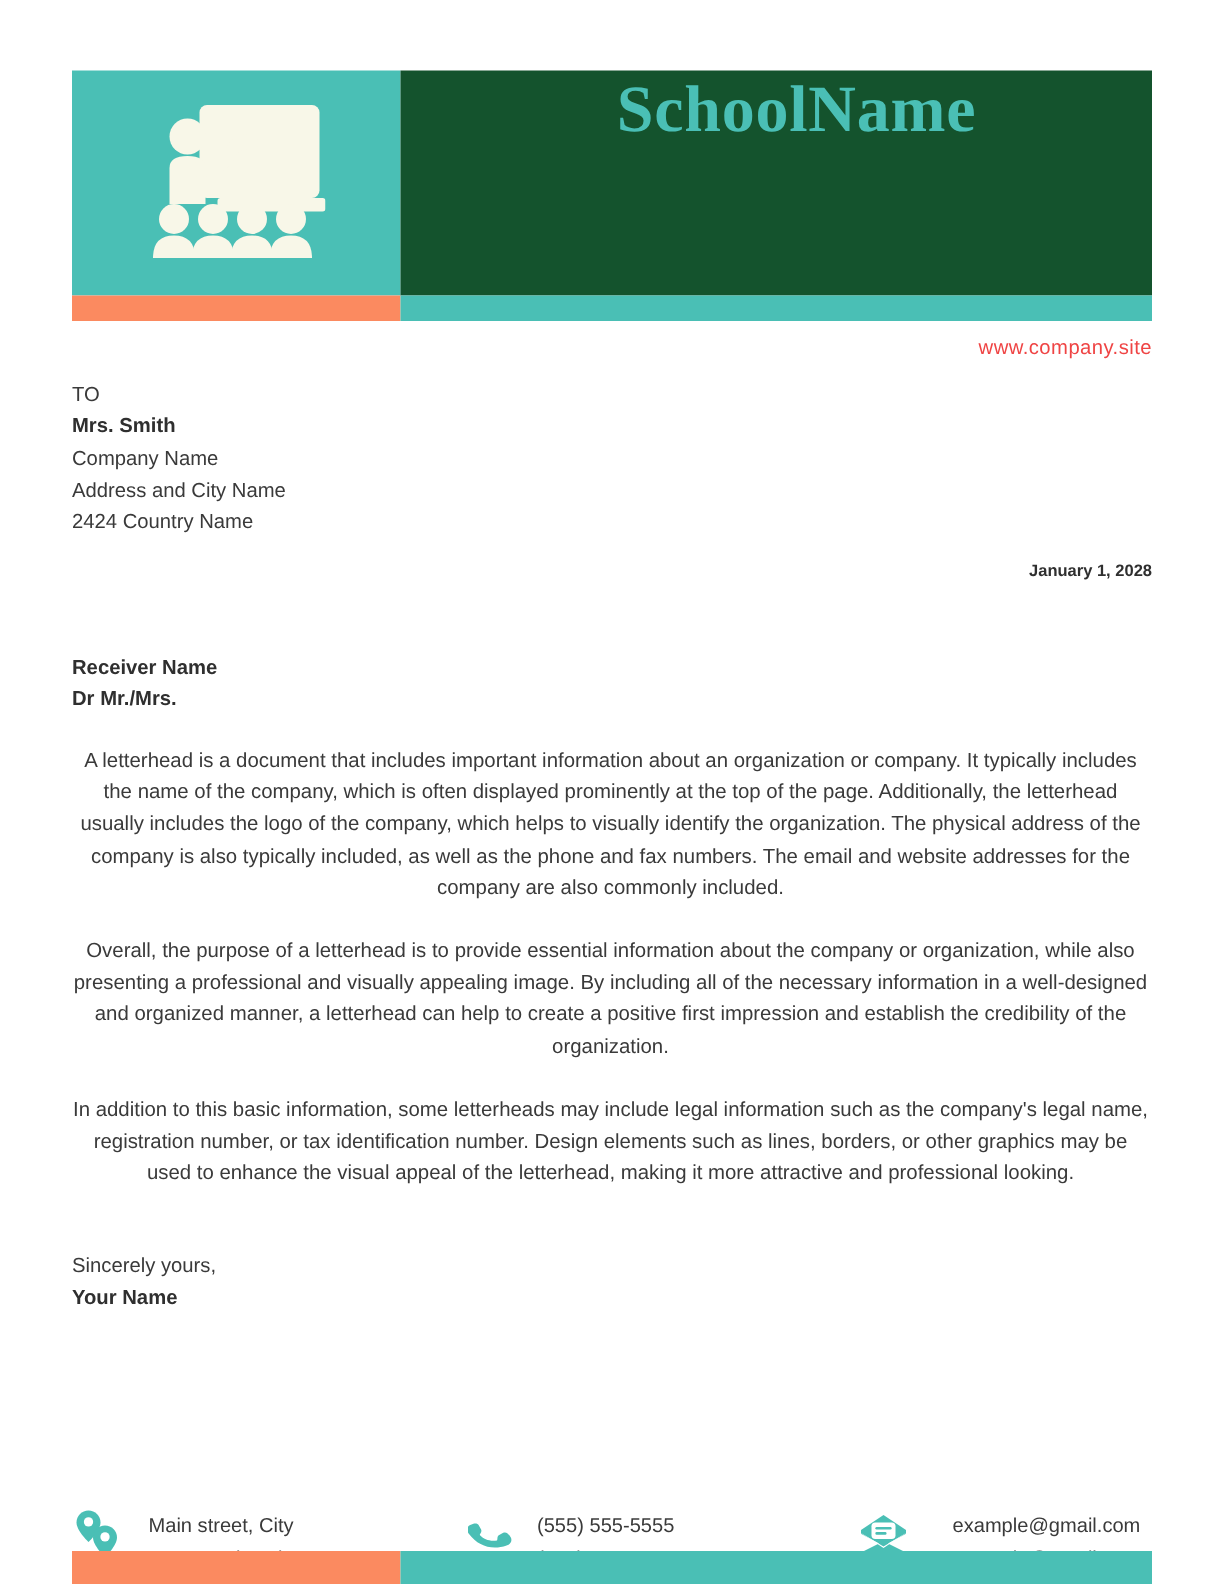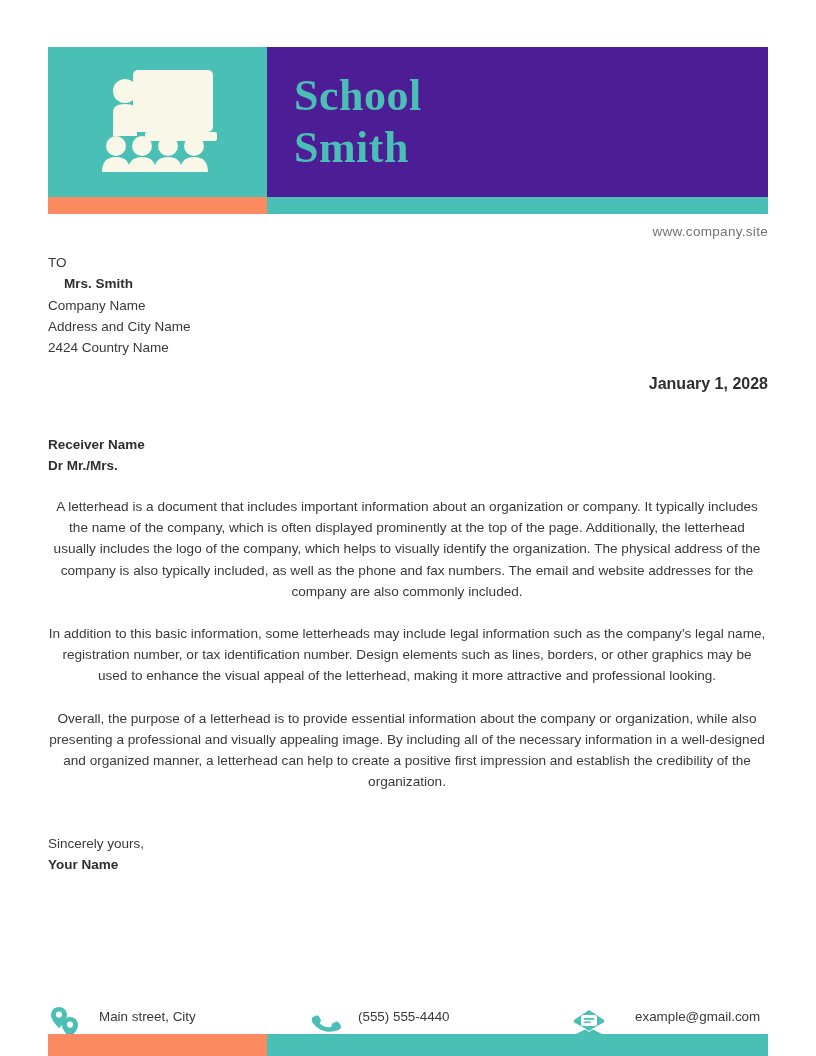--- a/index.html
+++ b/index.html
@@ -38,23 +38,23 @@
     height: 150px;
     background: #4abfb5;
     display: flex;
     align-items: center;
     justify-content: center;
     flex: none;
   }
   .header-name-block {
     flex: 1;
     height: 150px;
-    background: #4c1d95;
-    display: flex;
-    flex-direction: column;
+    background: #14532d;
+    display: flex;
+    flex-direction: row;
     justify-content: center;
     padding-left: 27px;
     box-sizing: border-box;
   }
   .school-name {
     font-family: "Liberation Serif", serif;
     font-weight: bold;
     font-size: 44px;
     line-height: 52px;
     color: #4abfb5;
@@ -82,44 +82,44 @@
   }
 
   
   .website {
     position: absolute;
     left: 48px;
     top: 224px;
     width: 720px;
     text-align: right;
     font-size: 13.5px;
-    color: #737373;
+    color: #ef4444;
     letter-spacing: 0.3px;
   }
 
   
   .recipient {
     position: absolute;
     left: 48px;
     top: 252px;
     width: 420px;
     font-size: 13.5px;
     line-height: 21.3px;
     color: #3a3a3a;
   }
-  .recipient .bold { font-weight: bold; color: #2f2f2f; margin-left: 16px; }
+  .recipient .bold { font-weight: bold; color: #2f2f2f; }
 
   
   .letter-date {
     position: absolute;
     left: 48px;
     top: 375px;
     width: 720px;
     text-align: right;
-    font-size: 16px;
+    font-size: 11px;
     font-weight: bold;
     color: #2f2f2f;
   }
 
   
   .salutation {
     position: absolute;
     left: 48px;
     top: 434px;
     width: 500px;
@@ -217,21 +217,21 @@
           <path d="M29 104 Q29 89 43 89 Q57 89 57 104 Z" fill="#f8f7e8"></path>
           <circle cx="69" cy="78" r="10" fill="#f8f7e8"></circle>
           <path d="M55 104 Q55 89 69 89 Q83 89 83 104 Z" fill="#f8f7e8"></path>
           <circle cx="95" cy="78" r="10" fill="#f8f7e8"></circle>
           <path d="M81 104 Q81 89 95 89 Q109 89 109 104 Z" fill="#f8f7e8"></path>
         </svg>
       </span>
     </div>
     <div class="header-name-block">
       <div class="school-name">School</div>
-      <div class="school-name">Smith</div>
+      <div class="school-name">Name</div>
     </div>
   </div>
 
   <div class="accent-bar top">
     <div class="accent-orange"></div>
     <div class="accent-teal"></div>
   </div>
 
   <div class="website">www.company.site</div>
 
@@ -245,22 +245,22 @@
 
   <div class="letter-date">January 1, 2028</div>
 
   <div class="salutation">
     <div>Receiver Name</div>
     <div>Dr Mr./Mrs.</div>
   </div>
 
   <div class="body-copy">
     <p>A letterhead is a document that includes important information about an organization or company. It typically includes the name of the company, which is often displayed prominently at the top of the page. Additionally, the letterhead usually includes the logo of the company, which helps to visually identify the organization. The physical address of the company is also typically included, as well as the phone and fax numbers. The email and website addresses for the company are also commonly included.</p>
+    <p>Overall, the purpose of a letterhead is to provide essential information about the company or organization, while also presenting a professional and visually appealing image. By including all of the necessary information in a well-designed and organized manner, a letterhead can help to create a positive first impression and establish the credibility of the organization.</p>
     <p>In addition to this basic information, some letterheads may include legal information such as the company's legal name, registration number, or tax identification number. Design elements such as lines, borders, or other graphics may be used to enhance the visual appeal of the letterhead, making it more attractive and professional looking.</p>
-    <p>Overall, the purpose of a letterhead is to provide essential information about the company or organization, while also presenting a professional and visually appealing image. By including all of the necessary information in a well-designed and organized manner, a letterhead can help to create a positive first impression and establish the credibility of the organization.</p>
   </div>
 
   <div class="closing">
     <div>Sincerely yours,</div>
     <div class="bold">Your Name</div>
   </div>
 
   <div class="footer">
 
     <div class="contact address">
@@ -280,21 +280,21 @@
 
     <div class="contact phone">
       <span class="contact-icon">
         <svg width="30" height="30" viewBox="0 0 30 30" xmlns="http://www.w3.org/2000/svg">
           <g transform="rotate(-28 15 15)">
             <path d="M6 3 C9 3 11 4 11 6 L11 9 C11 11 9 11 8.5 12 C9.5 16 13 19.5 17 20.5 C18 20 18 18 20 18 L23 18 C25 18 26 20 26 23 C26 25.5 24 27 21 26.5 C11 25 4 18 2.5 8 C2 5 3.5 3 6 3 Z" fill="#4abfb5"></path>
           </g>
         </svg>
       </span>
       <div class="contact-lines">
-        <div>(555) 555-4440</div>
+        <div>(555) 555-5555</div>
         <div>(444) 444-4444</div>
       </div>
     </div>
 
     <div class="contact email">
       <span class="contact-icon">
         <svg width="32" height="28" viewBox="0 0 32 28" xmlns="http://www.w3.org/2000/svg">
           <path d="M16 1 L31 11 L31 13 L16 22 L1 13 L1 11 Z" fill="#4abfb5"></path>
           <path d="M1 13 L16 23 L31 13 L31 26 L1 26 Z" fill="#4abfb5"></path>
           <path d="M1 13.5 L13 20 L1 26 Z" fill="#ffffff"></path>

